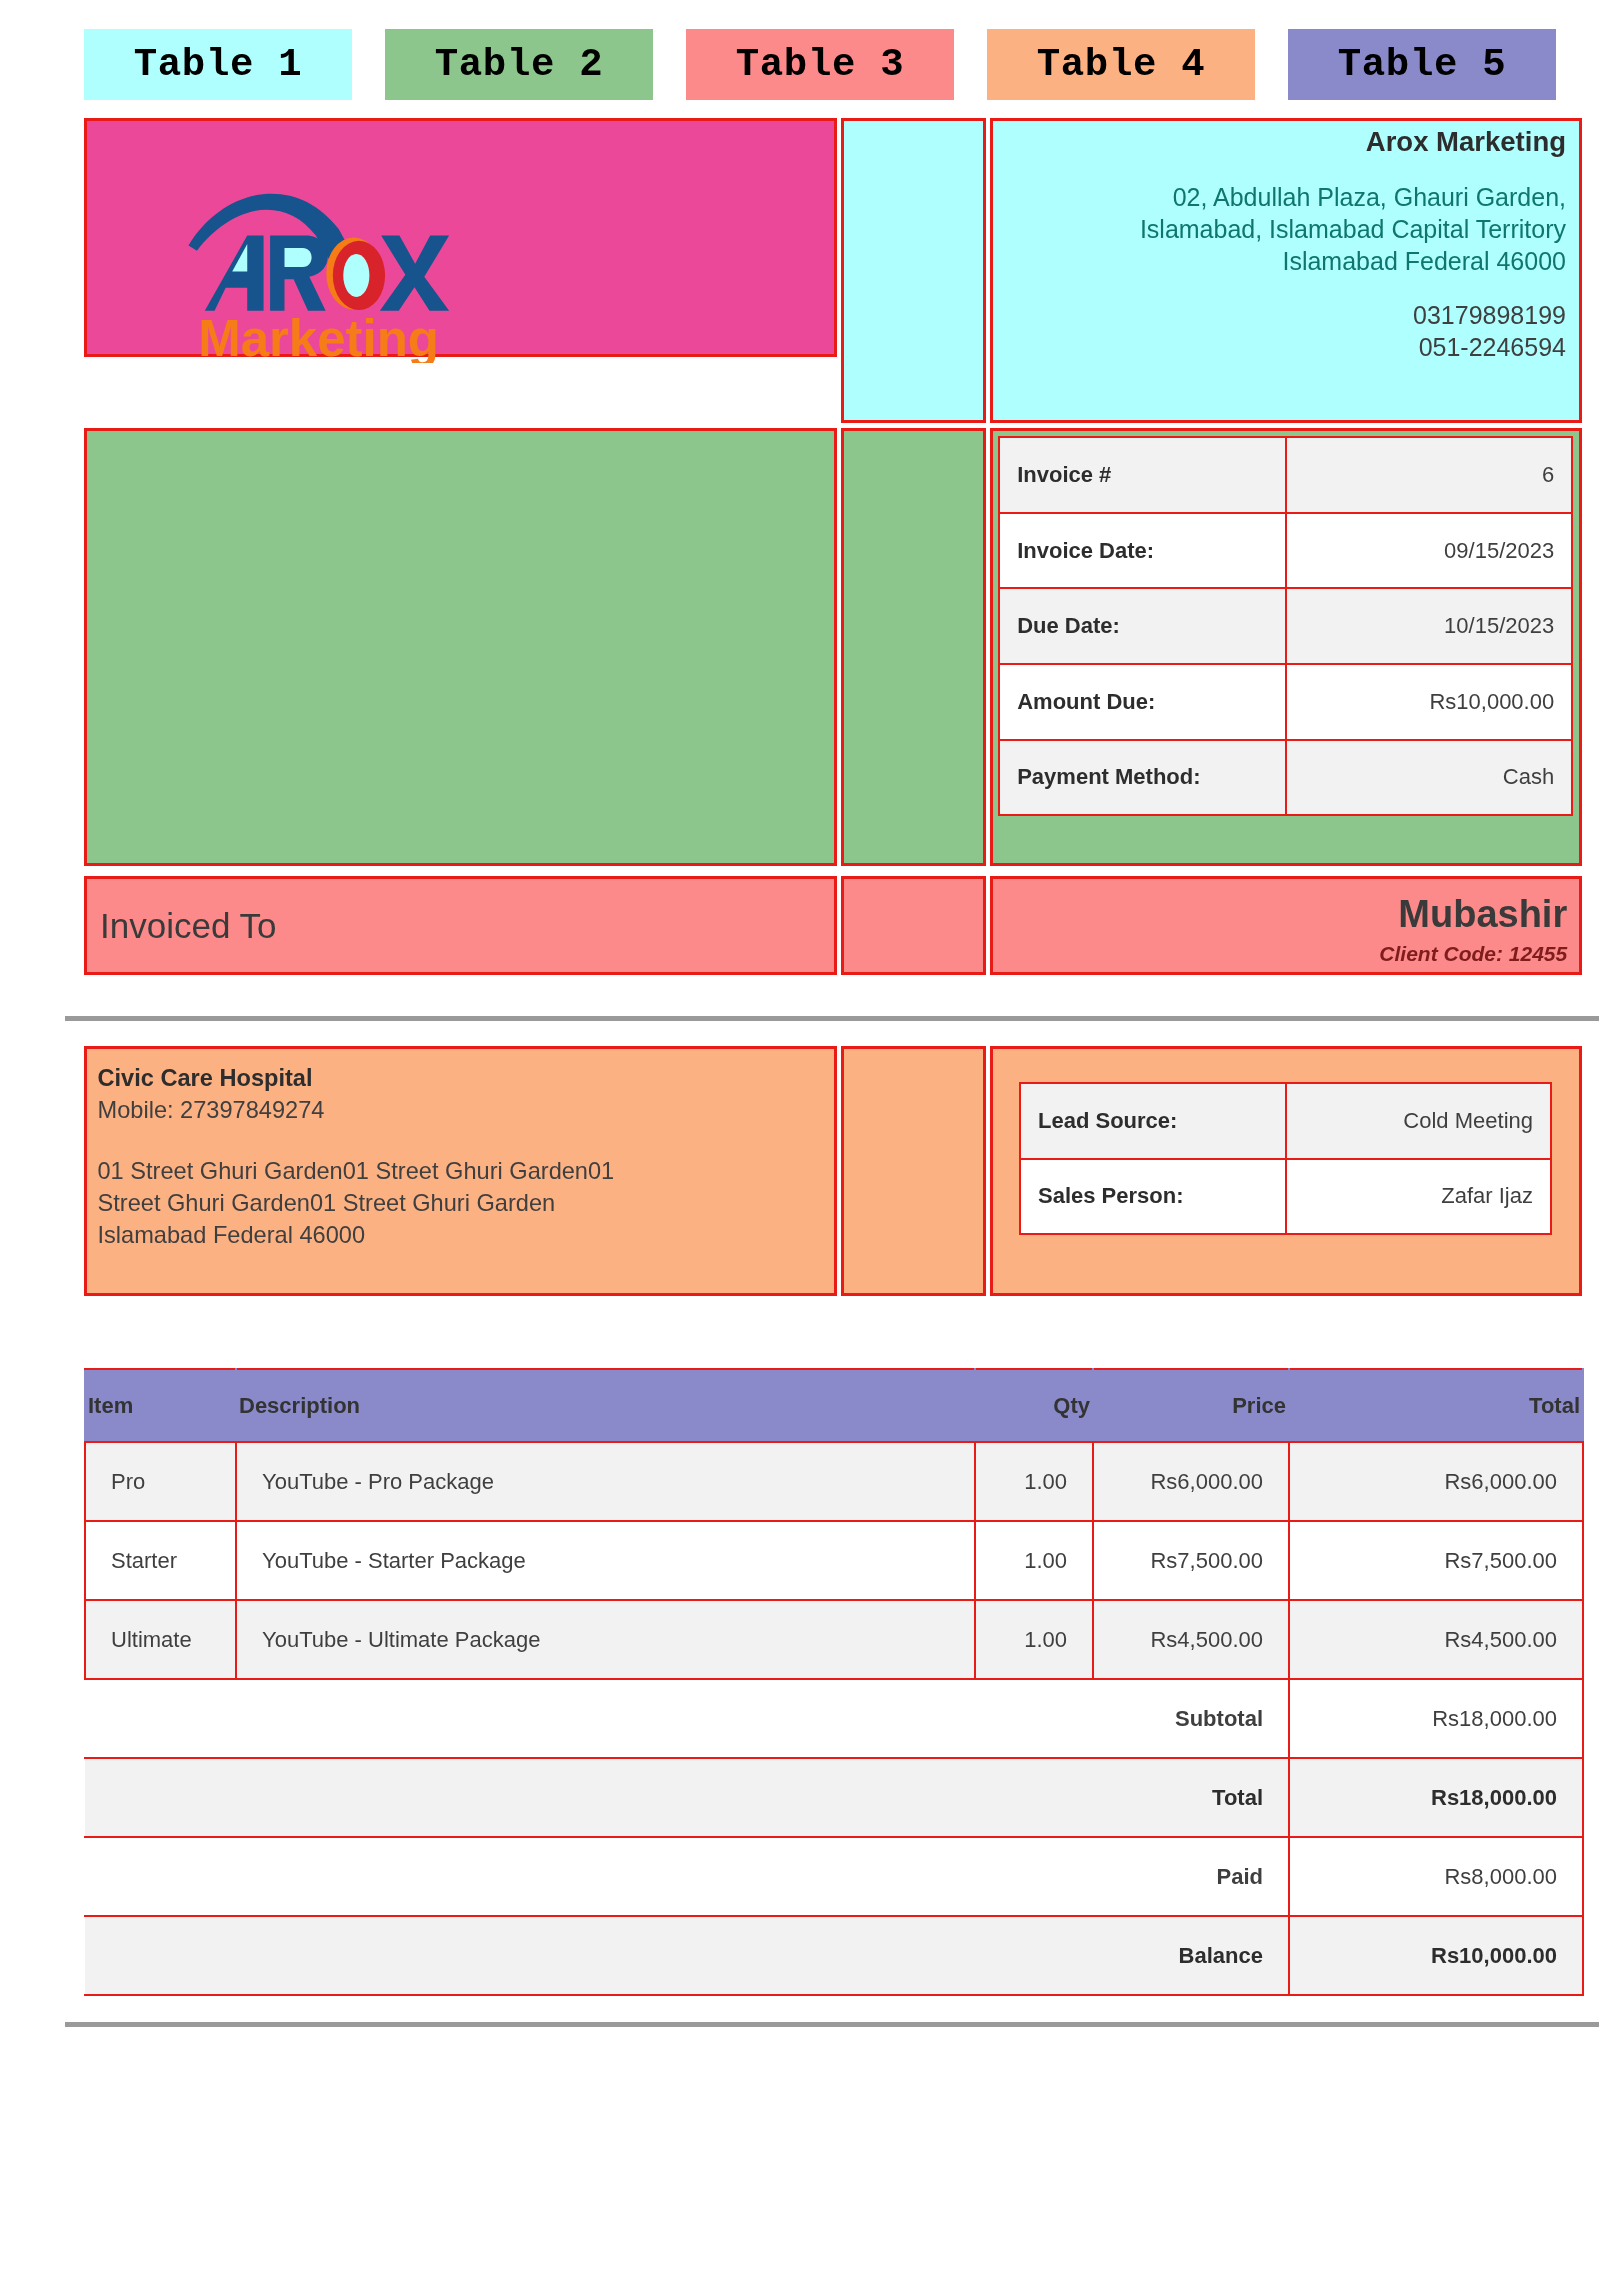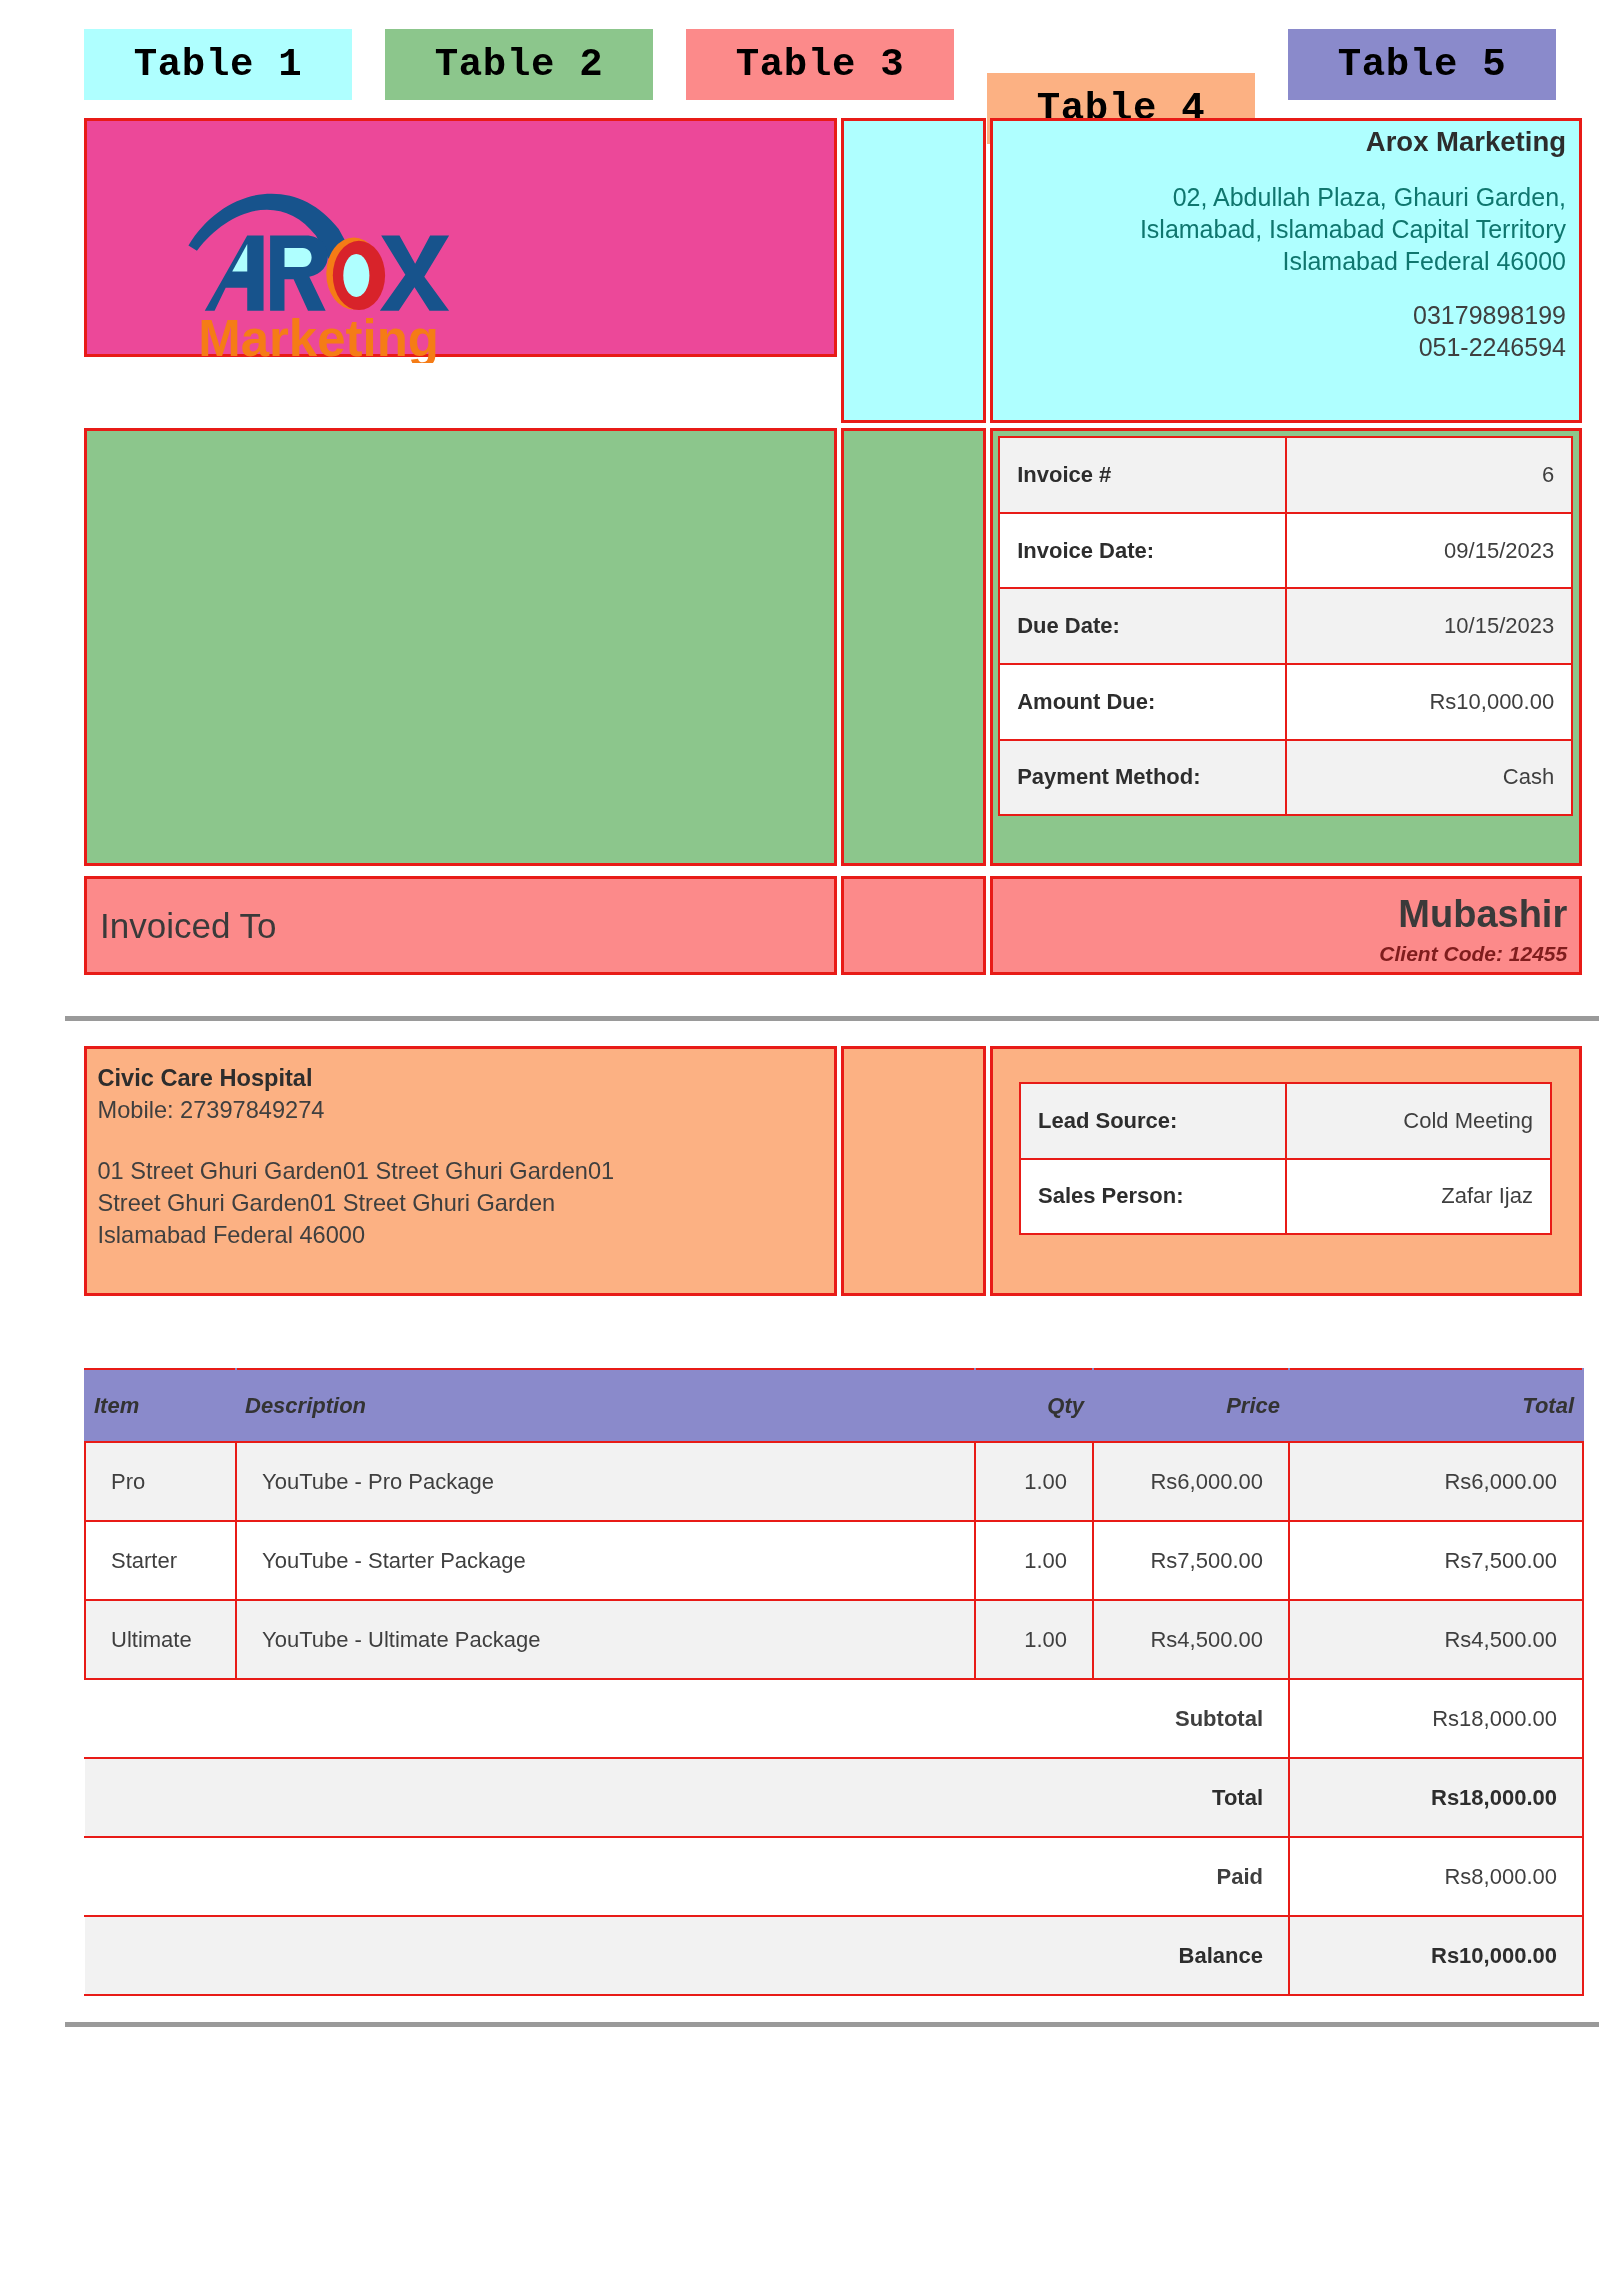--- a/index.html
+++ b/index.html
@@ -183,24 +183,23 @@
     border: 2.6px solid #e81b17;
     font-size: 22px;
     vertical-align: middle;
     color: #3f3f3f;
   }
   .items-table thead th {
     background: #8a8acb;
     color: #333333;
     font-weight: bold;
     height: 71px;
-    padding: 0 8px;
+    padding: 0 2px;
     border-left-color: #8a8acb;
     border-right-color: #8a8acb;
-    font-style: italic;
   }
   .items-table thead th.l { text-align: left; }
   .items-table thead th.r { text-align: right; }
   .items-table tbody td { height: 77px; padding: 0 25px; }
   .items-table tbody tr.shade td { background: #f2f2f2; }
   .items-table tbody tr.plain td { background: #ffffff; }
   .c-item { text-align: left; }
   .c-desc { text-align: left; }
   .c-qty  { text-align: right; }
   .c-price{ text-align: right; }
@@ -225,21 +224,21 @@
 <div class="tab-strip">
   <div class="tab" id="tab0" style="left: 84px; width: 268px; background: rgb(175, 255, 255);">
     <span>Table 1</span>
   </div>
   <div class="tab" id="tab1" style="left: 385px; width: 268px; background: rgb(140, 198, 140);">
     <span>Table 2</span>
   </div>
   <div class="tab" id="tab2" style="left: 686px; width: 268px; background: rgb(252, 138, 138);">
     <span>Table 3</span>
   </div>
-  <div class="tab" id="tab3" style="left: 987px; width: 268px; background: rgb(252, 177, 131); margin-top: 44px;">
+  <div class="tab" id="tab3" style="left: 987px; width: 268px; background: rgb(252, 177, 131);">
     <span>Table 4</span>
   </div>
   <div class="tab" id="tab4" style="left: 1288px; width: 268px; background: rgb(138, 138, 203);">
     <span>Table 5</span>
   </div>
 </div>
 
 <div class="band" id="band1" style="top:118px;height:305px;">
 
   <div class="cellbox colA" id="b1a" style="top: 0px; height: 239px; background: #ec4899;">

